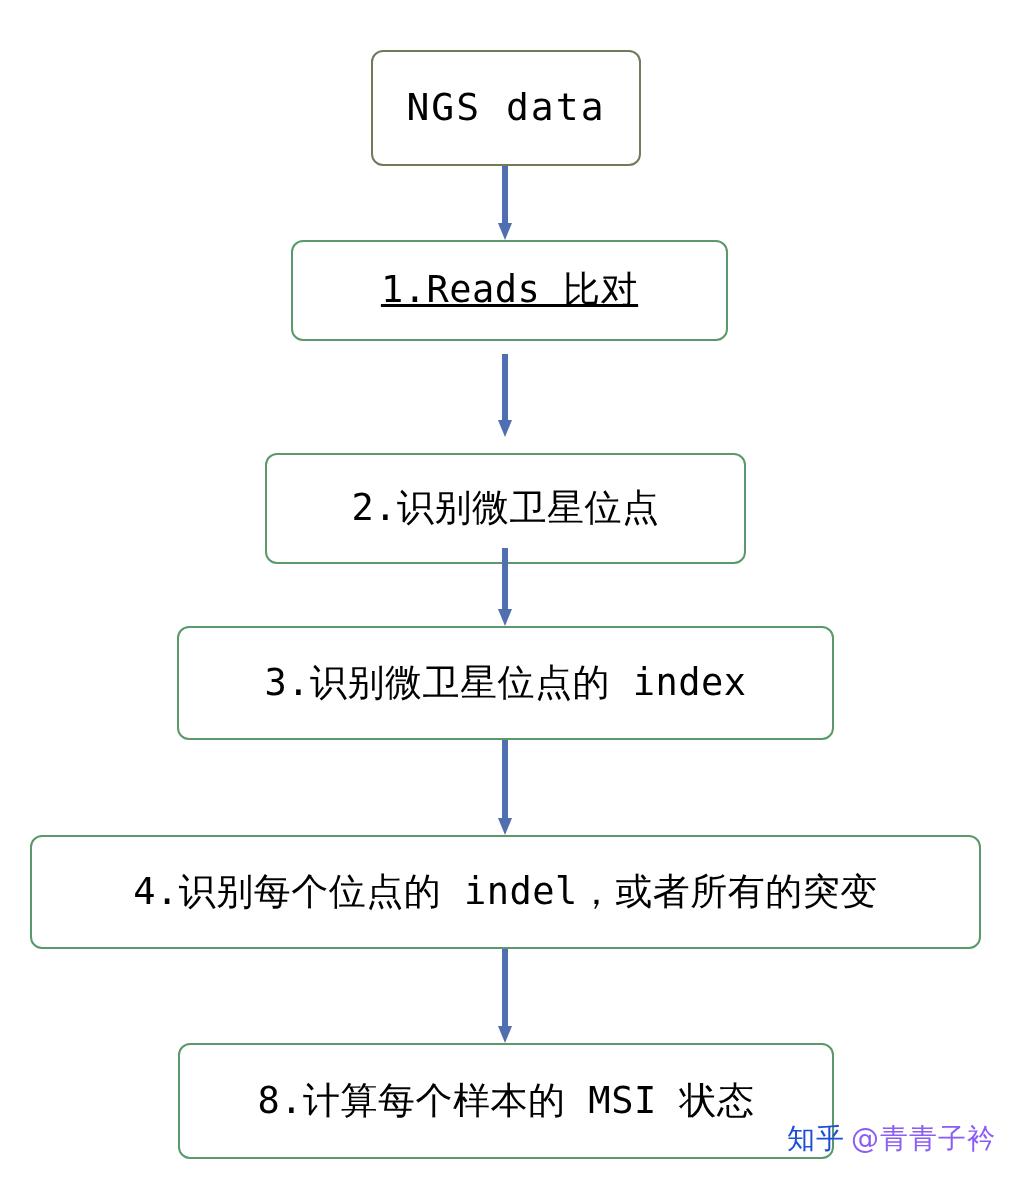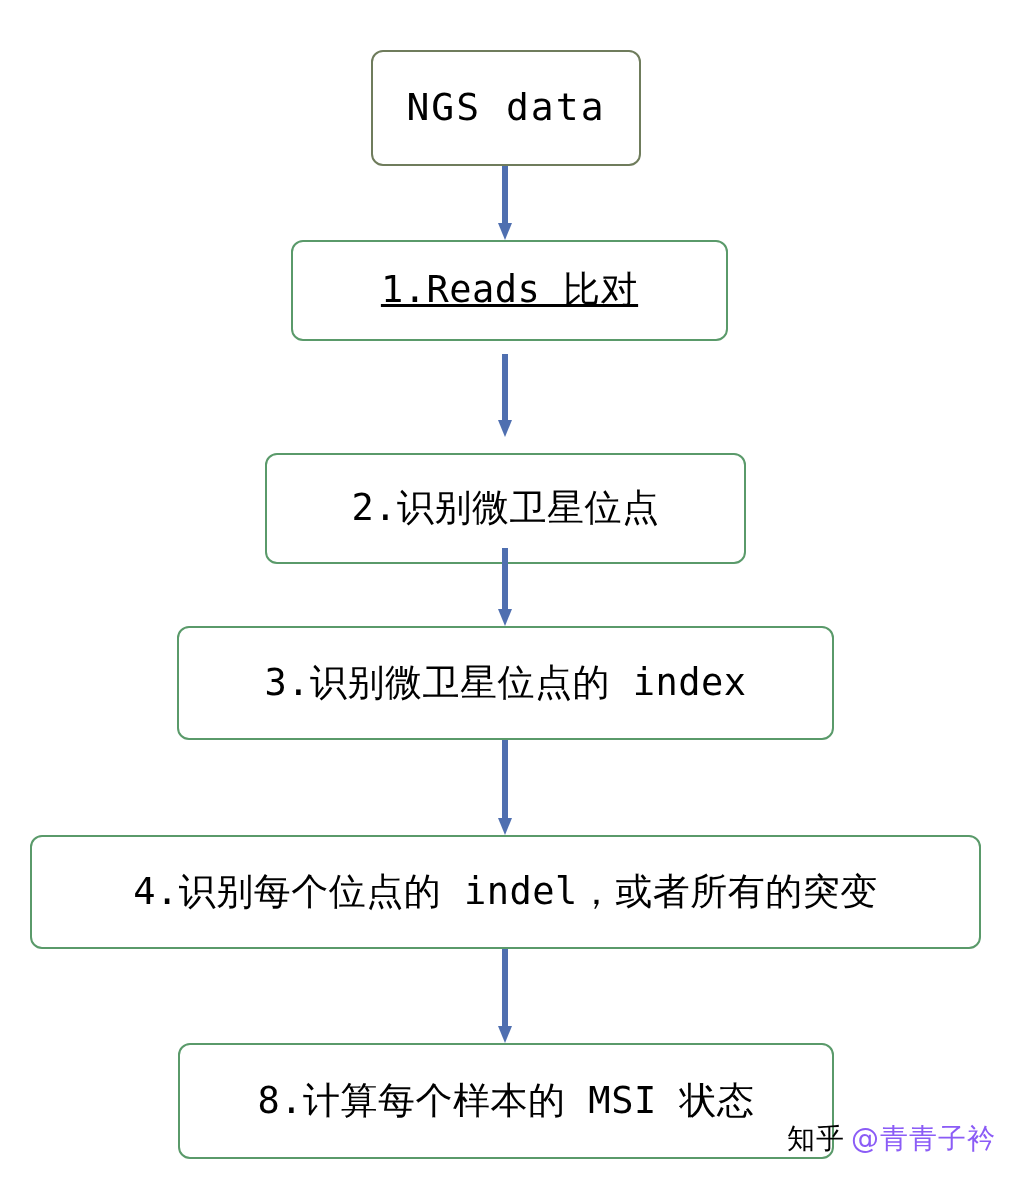--- a/index.html
+++ b/index.html
@@ -110,21 +110,21 @@
     bottom: 22px;
     display: flex;
     align-items: center;
     gap: 6px;
     color: #cfd3cf;
     font-family: "DejaVu Sans", "Liberation Sans", sans-serif;
     font-size: 28px;
     letter-spacing: 1px;
     user-select: none;
   }
-  .watermark .wm-logo { color: #000000; text-align: right; }
+  .watermark .wm-logo { color: #1d4ed8; text-align: right; }
   .watermark .wm-user { color: #8b5cf6; }
 </style>
 </head>
 <body>
 
 <div id="flowchart">
 
   <div class="node start-node node-n1">
     <span class="node-label">NGS data</span>
   </div>

